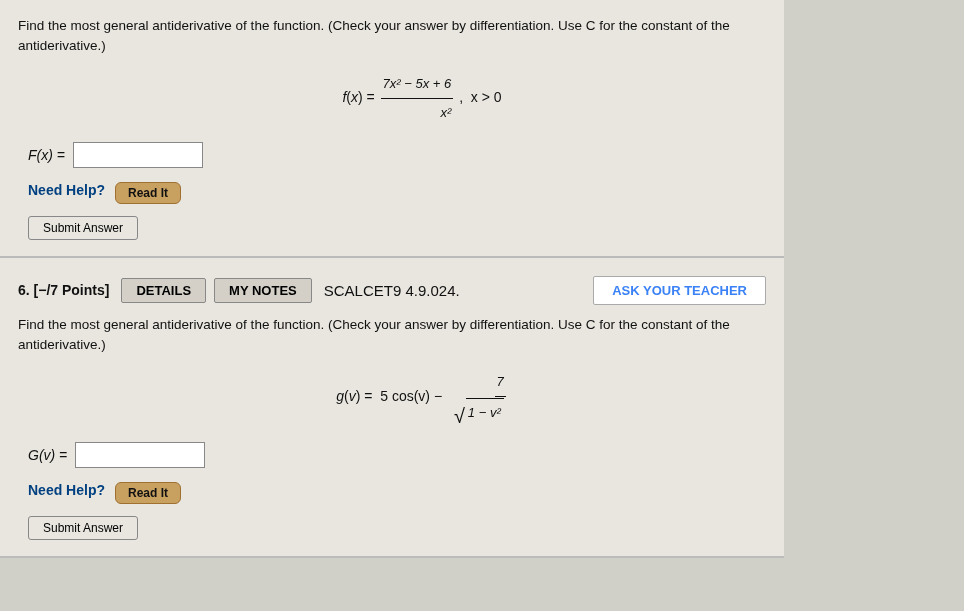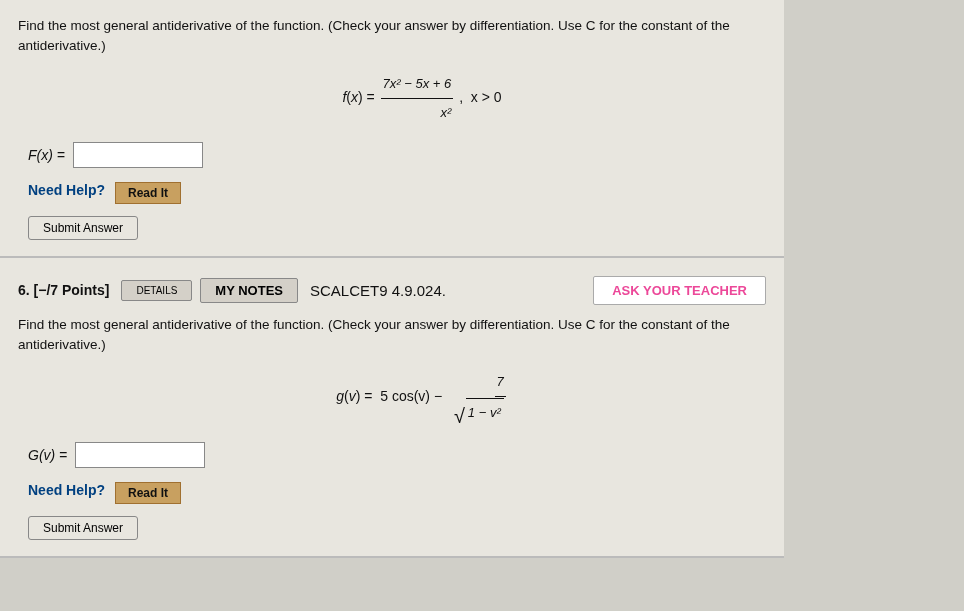--- a/index.html
+++ b/index.html
@@ -30,22 +30,22 @@
     .points-label {
       font-weight: bold;
       font-size: 14px;
       color: #111;
       margin-right: 4px;
     }
     .btn-details {
       background: #d4d0c8;
       border: 1px solid #888;
       padding: 4px 14px;
-      font-size: 10px;
-      font-weight: normal;
+      font-size: 13px;
+      font-weight: bold;
       cursor: pointer;
       border-radius: 2px;
     }
     .btn-mynotes {
       background: #d4d0c8;
       border: 1px solid #888;
       padding: 4px 14px;
       font-size: 13px;
       font-weight: bold;
       cursor: pointer;
@@ -58,21 +58,21 @@
     }
     .btn-ask-teacher {
       margin-left: auto;
       background: #fff;
       border: 1px solid #aaa;
       padding: 6px 18px;
       font-size: 13px;
       font-weight: bold;
       cursor: pointer;
       border-radius: 2px;
-      color: #ec4899;
+      color: #3b82f6;
     }
     .question-text {
       font-size: 13.5px;
       margin-bottom: 14px;
       color: #111;
       line-height: 1.5;
     }
     .function-display {
       text-align: center;
       font-size: 14px;
@@ -128,21 +128,21 @@
       color: #004080;
     }
     .btn-read-it {
       background: #c8a060;
       border: 1px solid #a07030;
       padding: 3px 12px;
       font-size: 12px;
       font-weight: bold;
       cursor: pointer;
       color: #111;
-      border-radius: 0;
+      border-radius: 6px;
     }
     .btn-submit {
       background: #e8e6df;
       border: 1px solid #888;
       padding: 4px 14px;
       font-size: 12px;
       cursor: pointer;
       border-radius: 3px;
       margin-left: 10px;
       margin-bottom: 4px;

